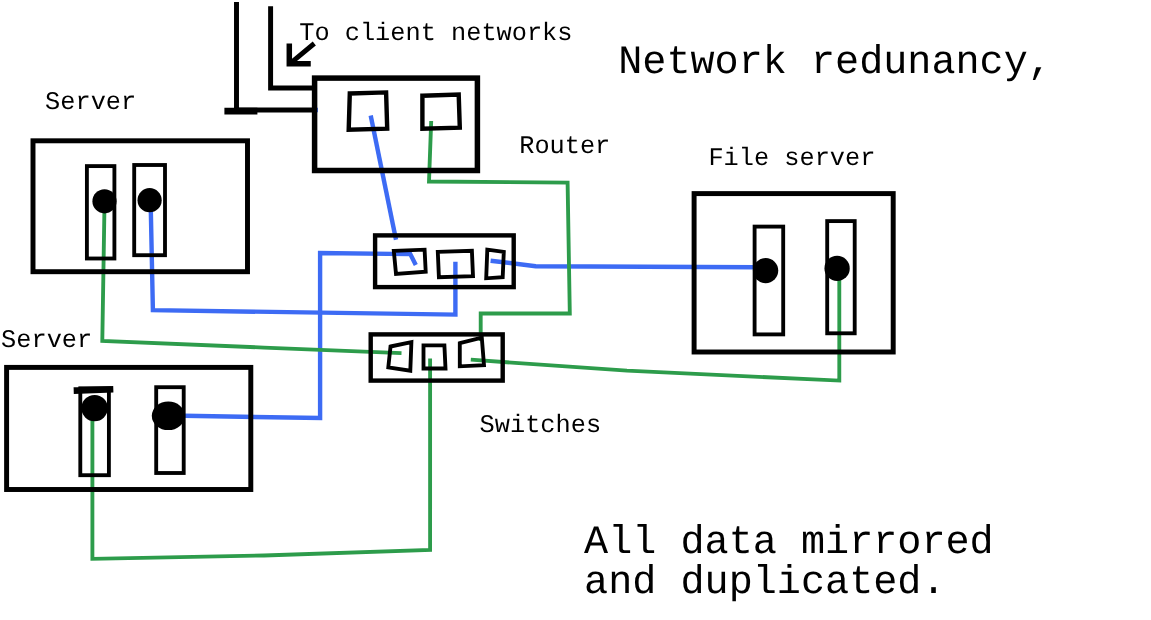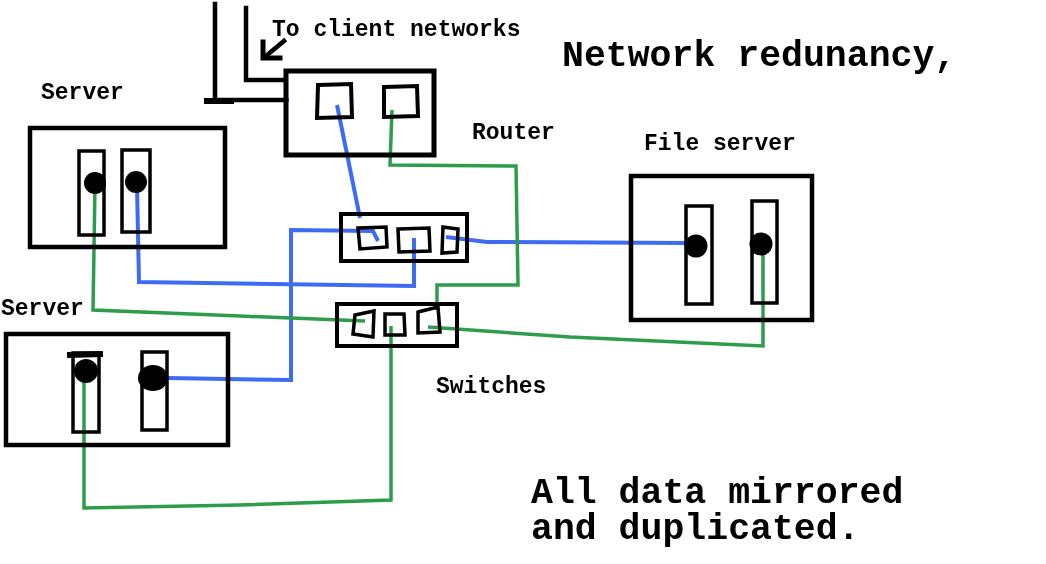--- a/index.html
+++ b/index.html
@@ -6,21 +6,20 @@
     margin: 0;
     padding: 0;
     background: #ffffff;
   }
   .stage {
     position: relative;
     width: 1046px;
     height: 564px;
     background: var(--background, #ffffff);
     overflow: hidden;
-    font-weight: bold;
   }
   svg { display: block; }
   .lbl {
     font-family: "Liberation Mono", "DejaVu Sans Mono", monospace;
     fill: var(--ink, #000000);
   }
   .lbl-small { font-size: 23px; }
   .lbl-big   { font-size: 36.5px; }
   .ink-line {
     fill: none;

